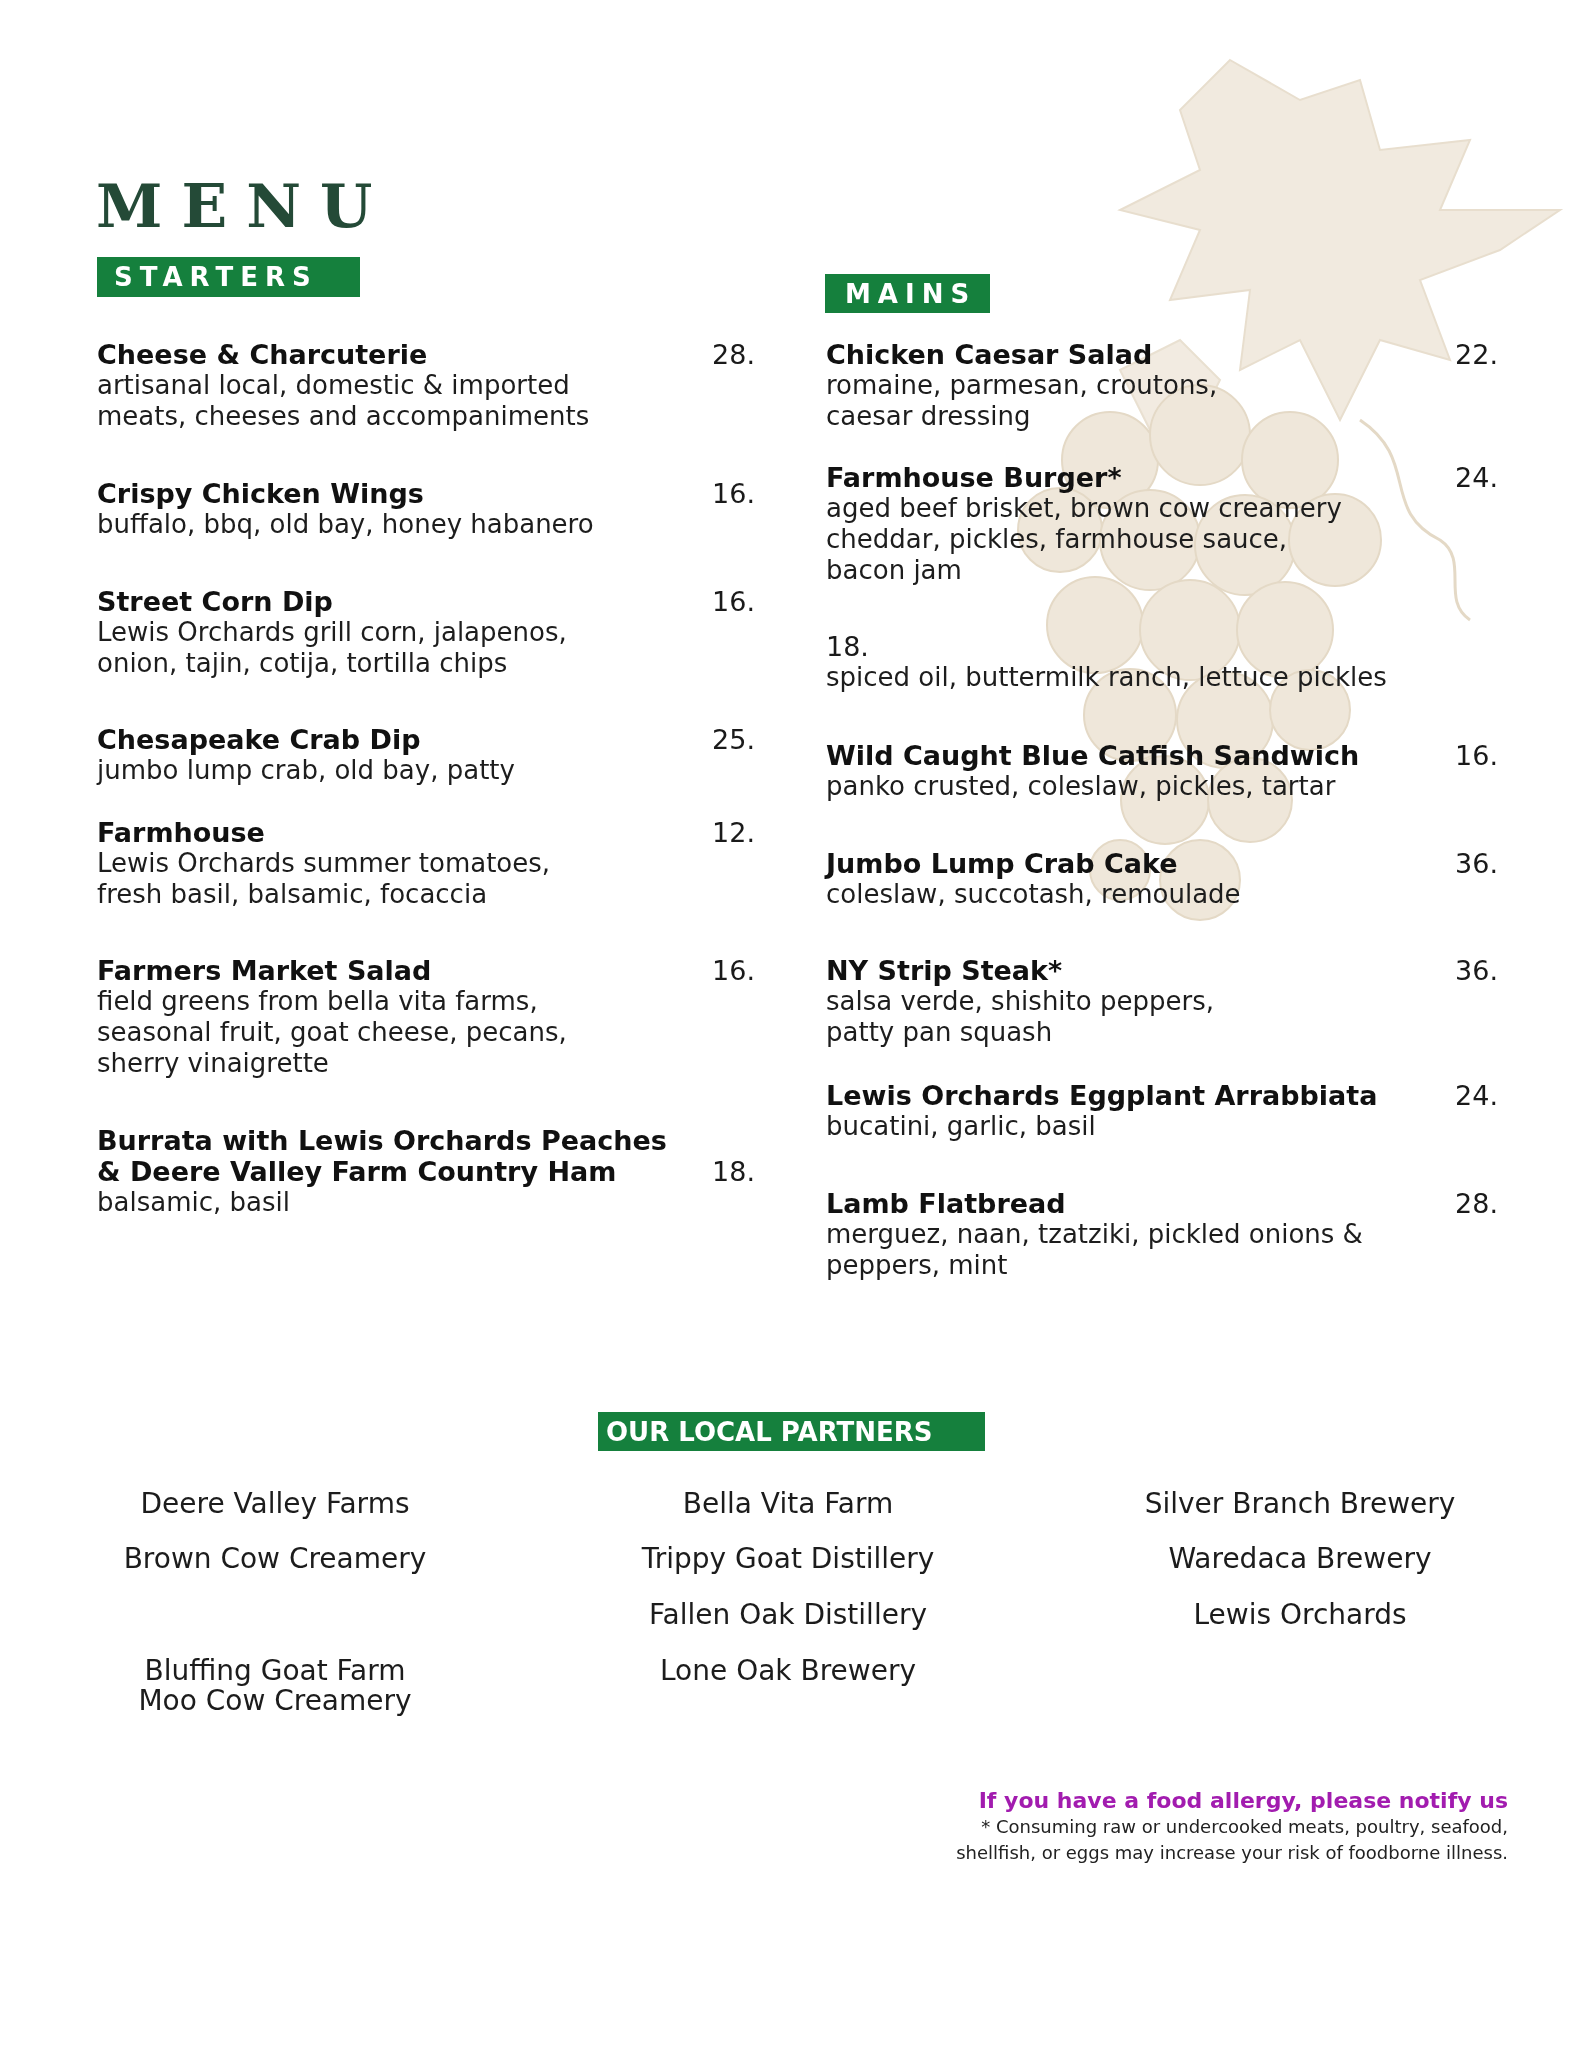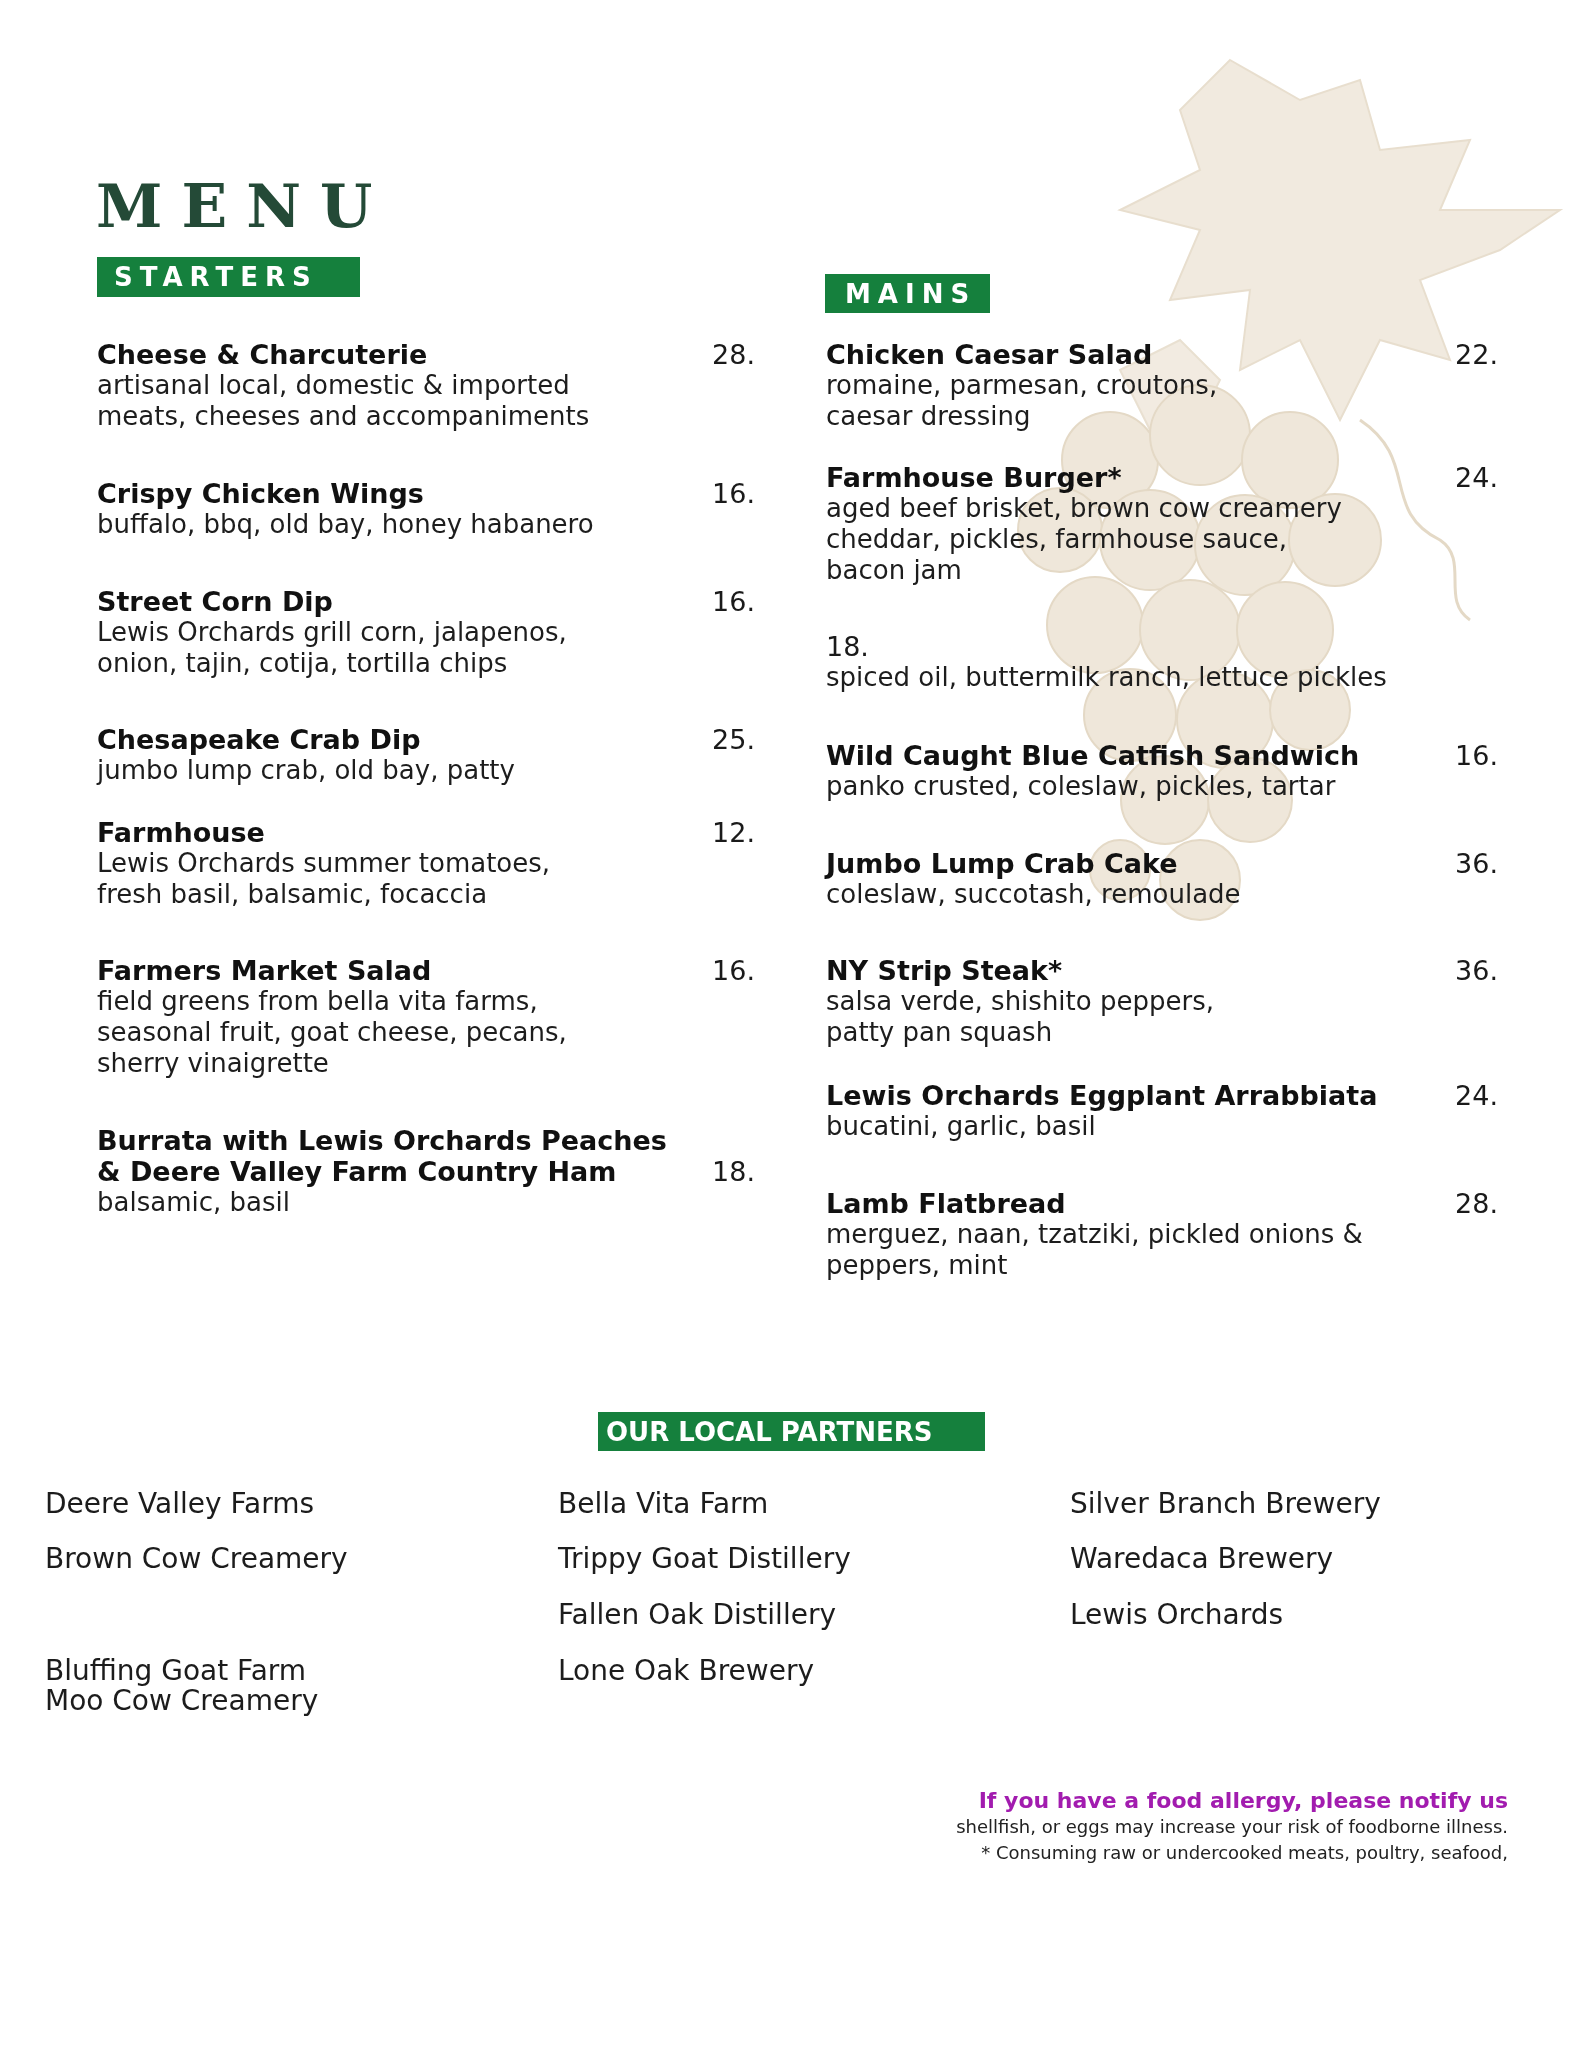--- a/index.html
+++ b/index.html
@@ -19,21 +19,21 @@
   .label.partners { left:598px; top:1412px; width:387px; height:39px; font-size:26px;
                     letter-spacing:0px; padding:4px 0 0 8px; line-height:32px; }
   .item { position:absolute; z-index:1; }
   .item .row { display:flex; justify-content:space-between; align-items:flex-start; }
   .item .name { font-weight:bold; font-size:27px; line-height:31px; color:#111; white-space:pre-line; }
   .item .price { font-size:27px; line-height:31px; color:#1a1a1a; }
   .item .price.low { align-self:flex-end; }
   .item .desc { font-size:26px; line-height:31px; color:#1d1d1d; white-space:pre-line; }
   .left-col { left:97px; width:658px; }
   .right-col { left:826px; width:672px; }
-  .partner { position:absolute; width:460px; font-size:28px;
+  .partner { position:absolute; width:460px; text-align:center; font-size:28px;
              line-height:34px; color:#1c1c1c; z-index:1; }
   .footer { position:absolute; right:75px; top:1788px; text-align:right; z-index:1; }
   .footer .bold { font-weight:bold; font-size:22px; line-height:26px; color:#a21caf; }
   .footer .small { font-size:18px; line-height:26px; color:#222; }
 </style>
 </head>
 <body>
 
 <svg class="deco" viewBox="0 0 580 930" xmlns="http://www.w3.org/2000/svg">
   <g fill="#efe7da" stroke="#e4d9c6" stroke-width="2">
@@ -196,15 +196,15 @@
 <div class="partner" style="left:558px;top:1542px">Trippy Goat Distillery</div>
 <div class="partner" style="left:558px;top:1598px">Fallen Oak Distillery</div>
 <div class="partner" style="left:558px;top:1654px">Lone Oak Brewery</div>
 
 <div class="partner" style="left:1070px;top:1487px">Silver Branch Brewery</div>
 <div class="partner" style="left:1070px;top:1542px">Waredaca Brewery</div>
 <div class="partner" style="left:1070px;top:1598px">Lewis Orchards</div>
 
 <div class="footer">
   <div class="bold">If you have a food allergy, please notify us</div>
+  <div class="small">* Consuming raw or undercooked meats, poultry, seafood,</div>
   <div class="small">shellfish, or eggs may increase your risk of foodborne illness.</div>
-  <div class="small">* Consuming raw or undercooked meats, poultry, seafood,</div>
 </div>
 
 </body></html>

